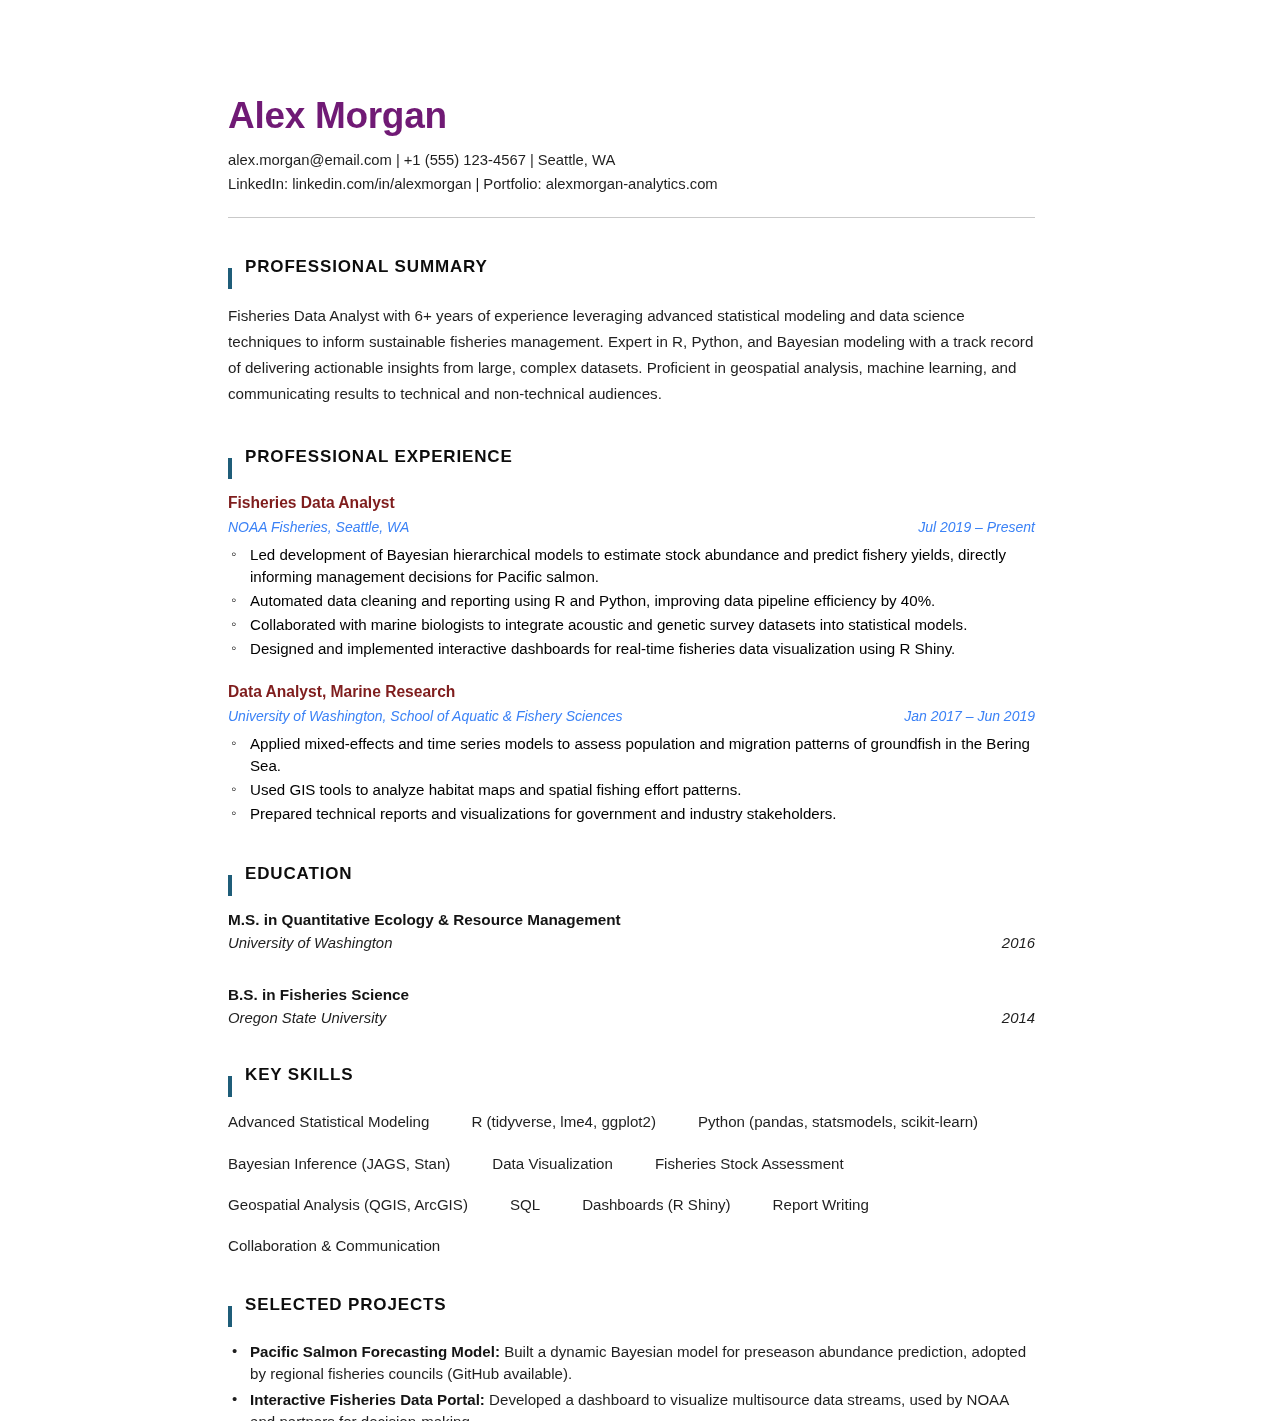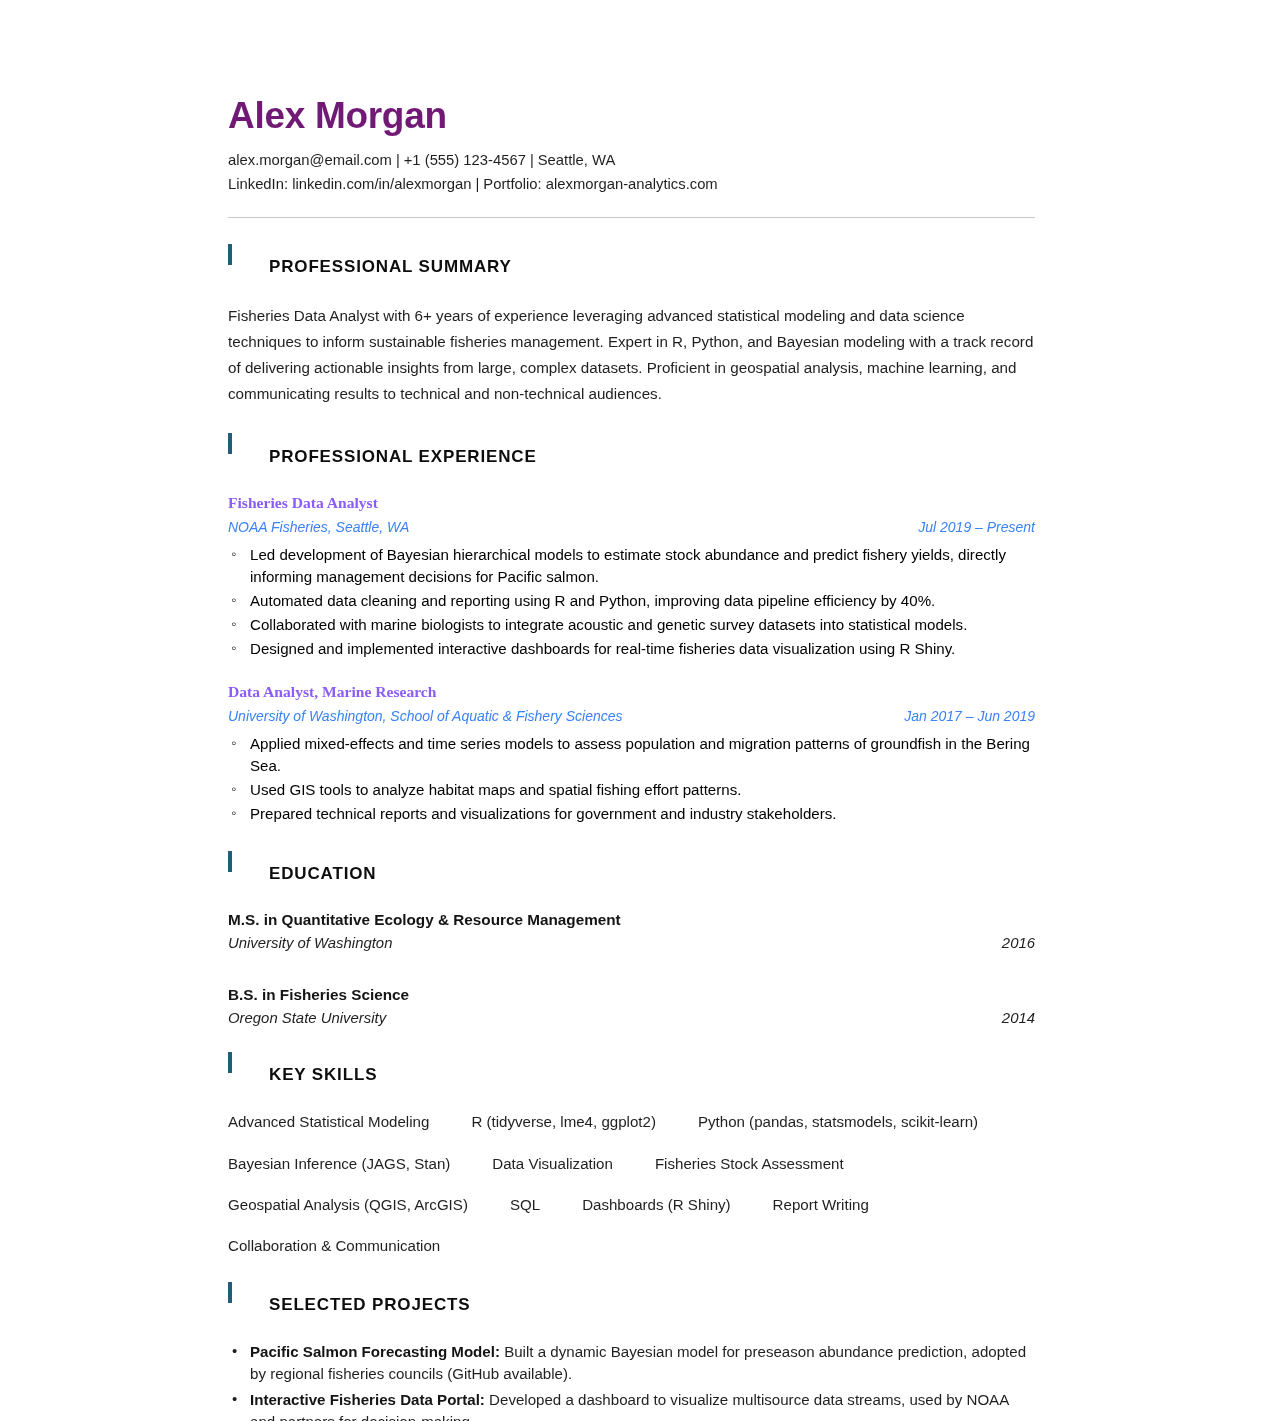--- a/index.html
+++ b/index.html
@@ -57,23 +57,22 @@
     margin: 20px 0 0 0;
     width: 100%;
   }
 
   
   .section {
     margin-top: 26px;
   }
   .section-head {
     display: flex;
-    align-items: flex-start;
+    align-items: flex-end;
     margin-bottom: 14px;
-    gap: 24px;
   }
   .accent-bar {
     width: 4px;
     height: 21px;
     background: #1f5d79;
     margin-right: 13px;
     flex: 0 0 auto;
   }
   .section-title {
     font-size: 17px;
@@ -93,24 +92,23 @@
     text-align: left;
   }
 
   
   .entry { margin-bottom: 4px; }
   .entry + .entry { margin-top: 22px; }
 
   .entry-title {
     font-size: 15.6px;
     font-weight: bold;
-    color: #8b5cf6;
+    color: #7f1d1d;
     margin-bottom: 5px;
     line-height: 1.3;
-    font-family: Liberation Serif, serif;
   }
   .entry-meta {
     display: flex;
     justify-content: space-between;
     align-items: baseline;
     font-size: 14px;
     font-style: italic;
     color: #3b82f6;
     line-height: 1.35;
     margin-bottom: 7px;

